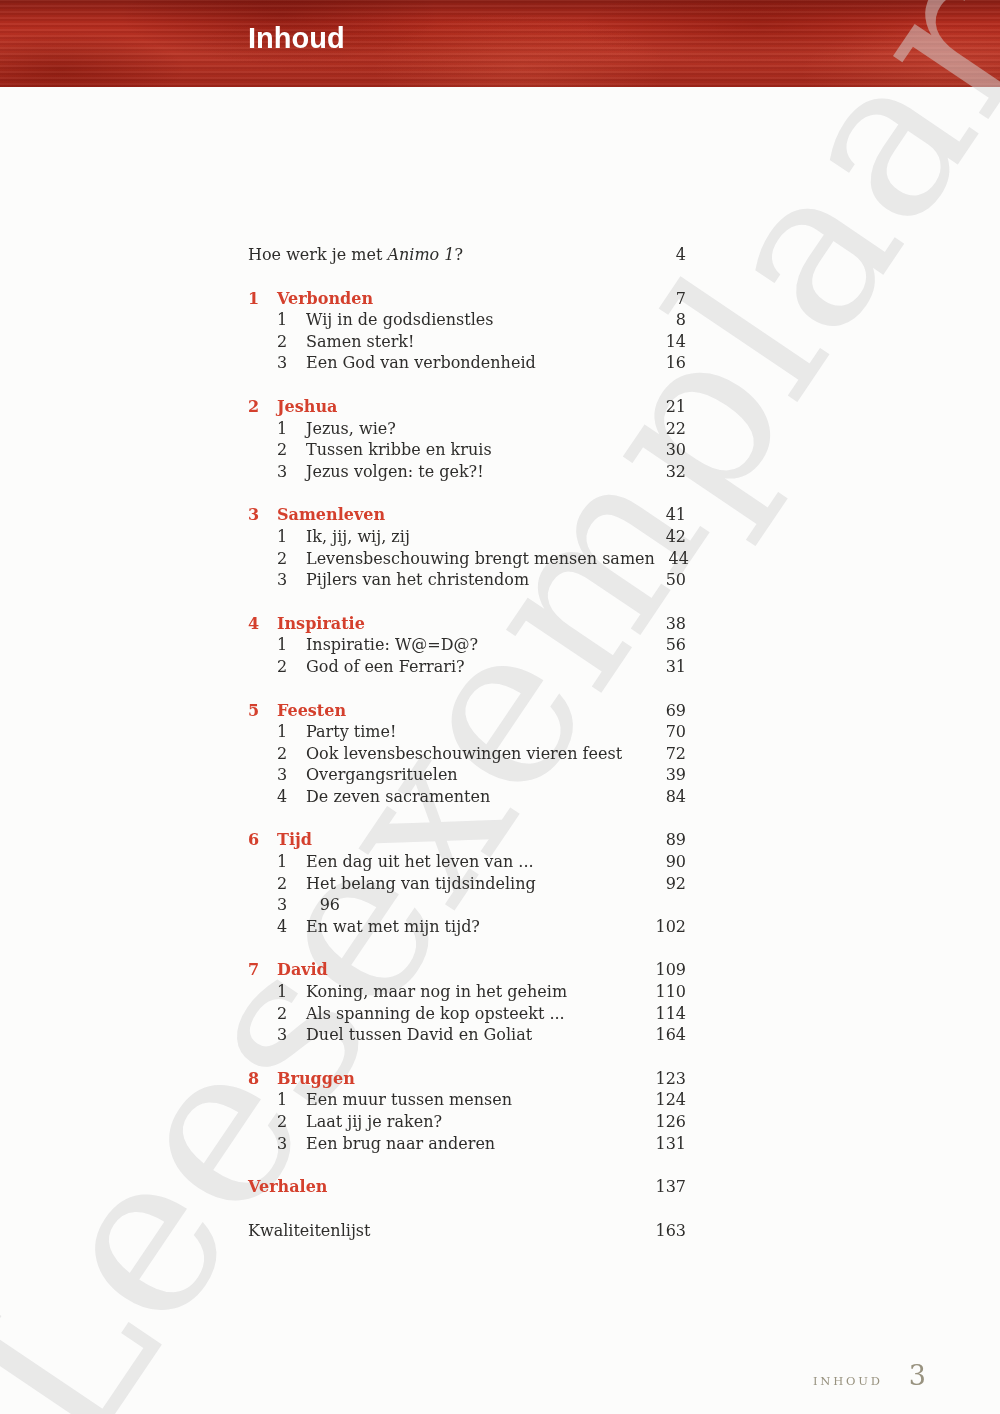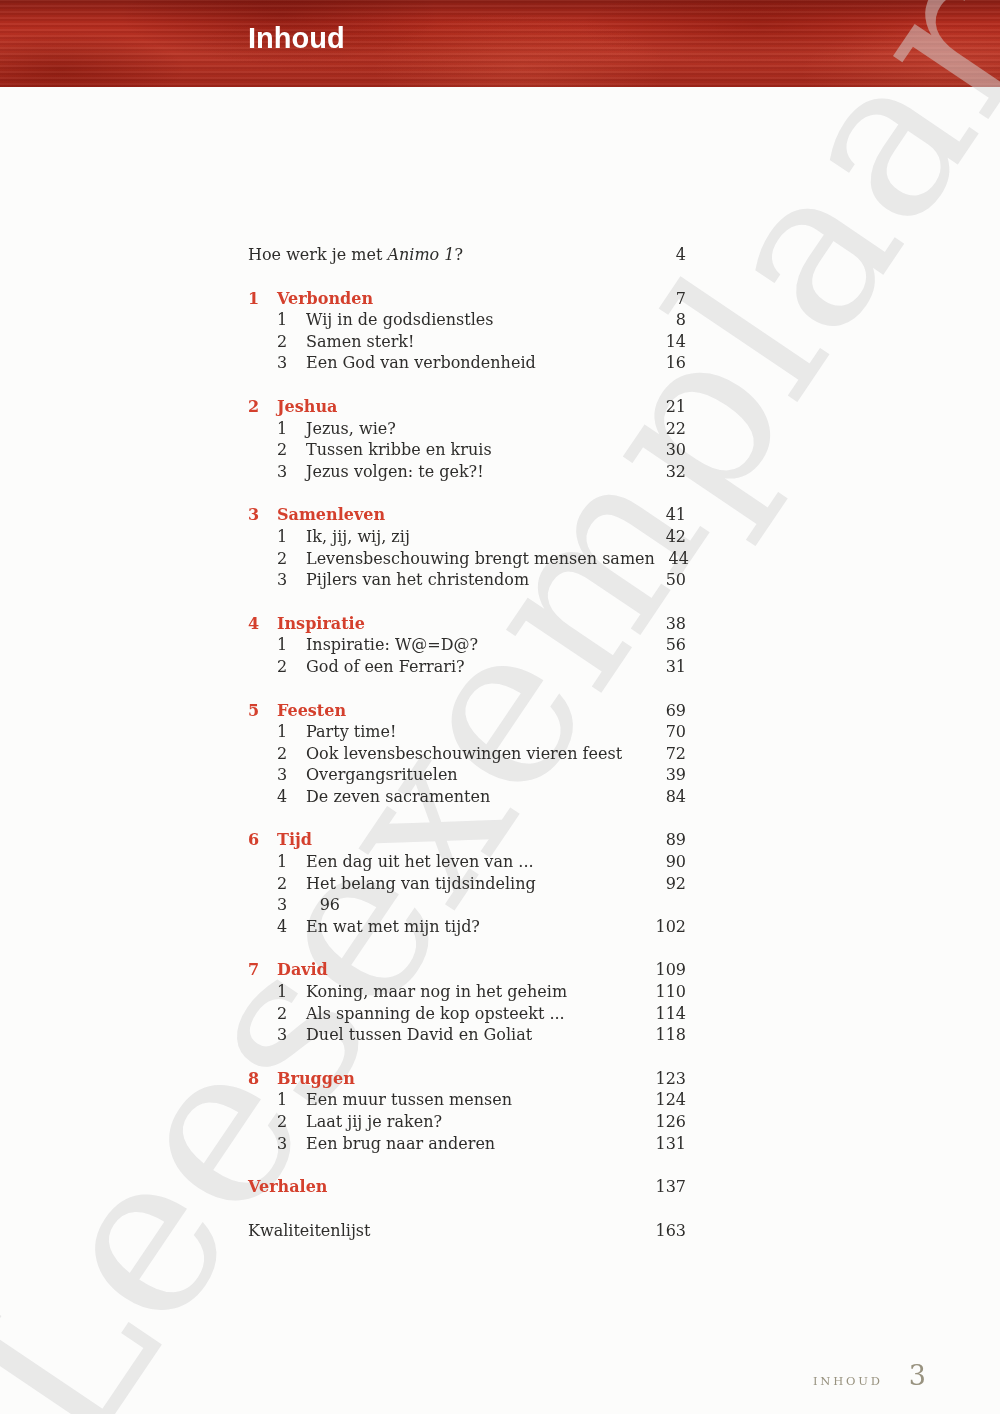--- a/index.html
+++ b/index.html
@@ -274,21 +274,21 @@
         <div class="toc-row item-row">
           <span class="cell-num"></span>
           <span class="cell-num">2</span>
           <span class="cell-title">Als spanning de kop opsteekt ...</span>
           <span class="cell-page">114</span>
         </div>
         <div class="toc-row item-row">
           <span class="cell-num"></span>
           <span class="cell-num">3</span>
           <span class="cell-title">Duel tussen David en Goliat</span>
-          <span class="cell-page">118</span>
+          <span class="cell-page">164</span>
         </div>
       </div>
       <div class="toc-block">
         <div class="toc-row chapter-row">
           <span class="cell-num red">8</span>
           <span class="cell-title red">Bruggen</span>
           <span class="cell-page">123</span>
         </div>
         <div class="toc-row item-row">
           <span class="cell-num"></span>

